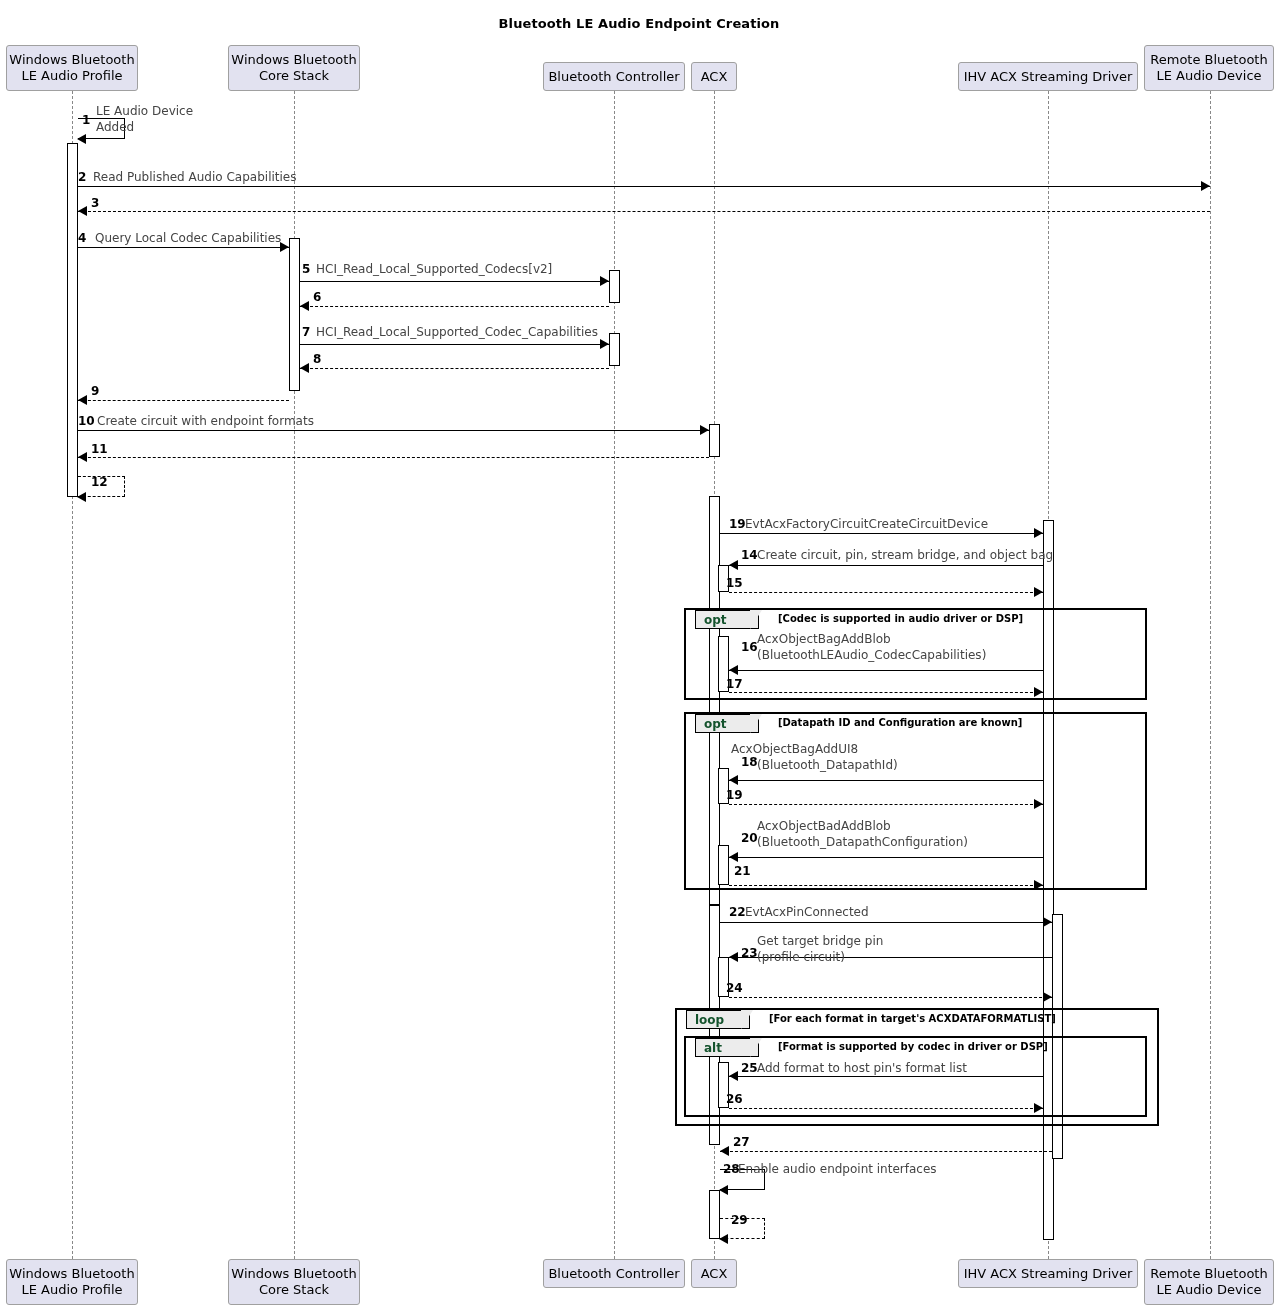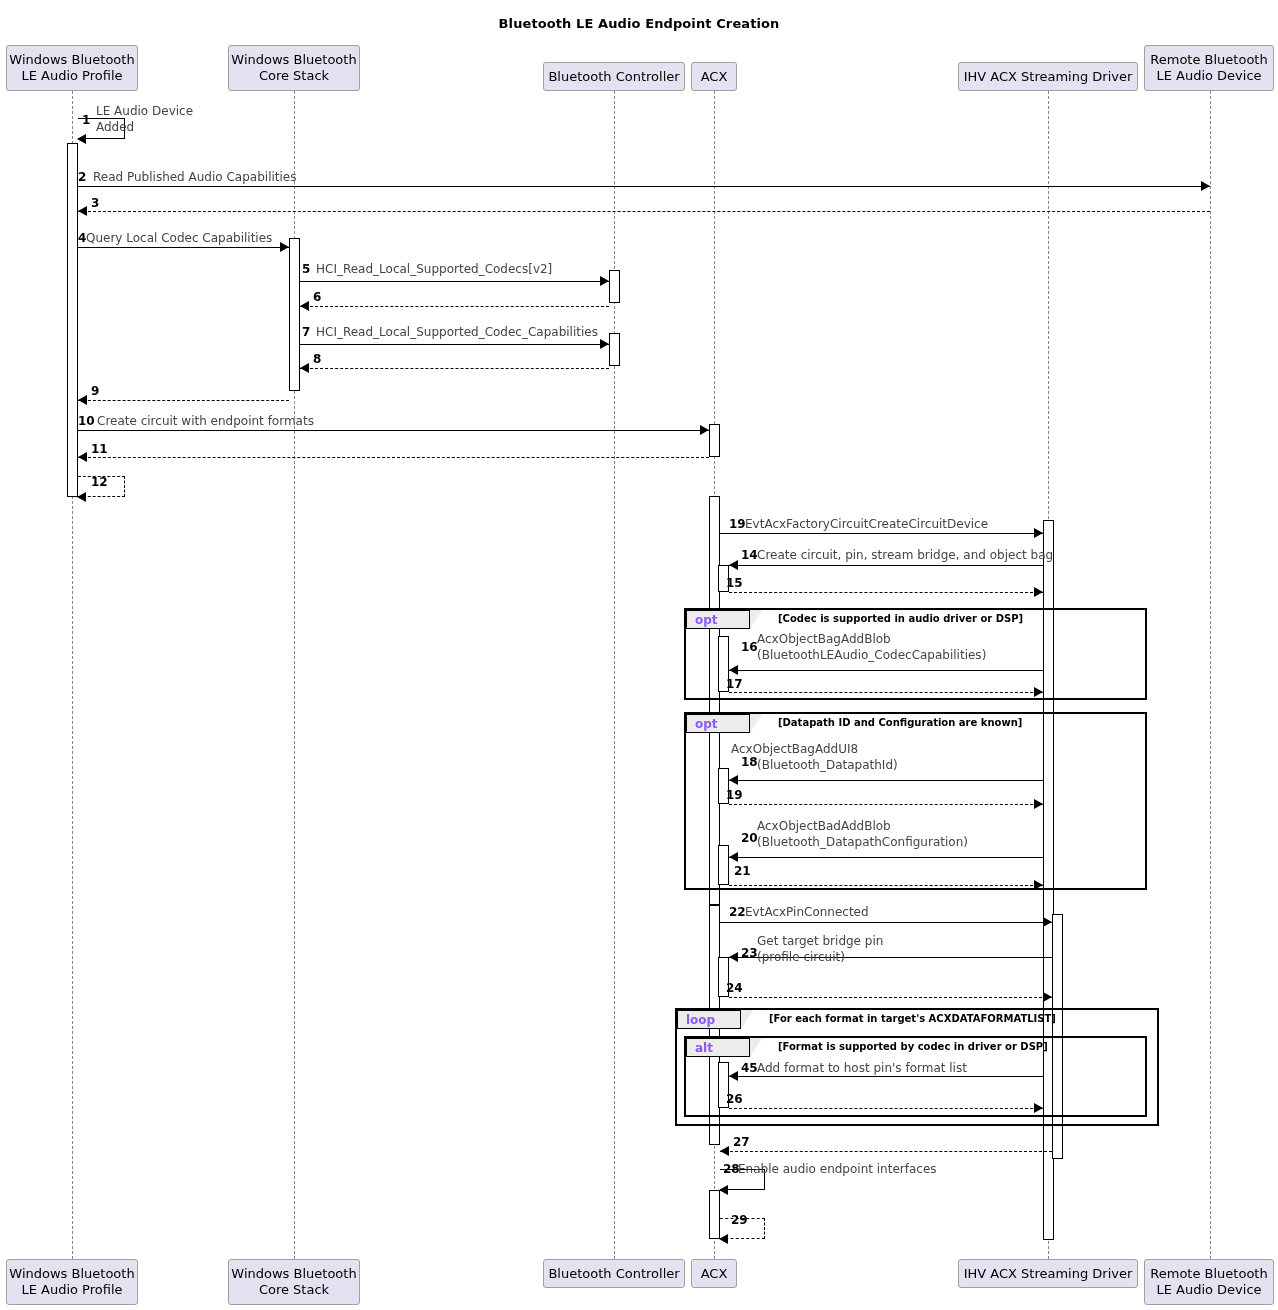--- a/index.html
+++ b/index.html
@@ -104,24 +104,25 @@
     border:2px solid #000;
     background:transparent;
   }
   .frag-tab{
     position:absolute;
     box-sizing:border-box;
     background:#ececec;
     border:1px solid #000;
     font-size:12px;
     font-weight:bold;
-    color:#8b5cf6;
+    color:#14532d;
     padding:1px 8px 1px 8px;
     height:19px;
     line-height:17px;
+    margin-left:9px;
   }
   .frag-tab-corner{
     position:absolute;
     width:0;height:0;
     border-top:19px solid #ececec;
     border-right:12px solid transparent;
   }
   .frag-guard{
     position:absolute;
     font-size:10px;
@@ -210,21 +211,21 @@
       <div class="msg-line" style="left: 78px; top: 186px; width: 1132px;"></div>
       <div class="arrow right" style="left: 1201px; top: 181px;"></div>
       <div class="msg-num" style="left: 78px; top: 170px;">2</div>
       <div class="msg-label" style="left: 93px; top: 170px;">Read Published Audio Capabilities</div>
       <div class="msg-line dashed" style="left: 78px; top: 211px; width: 1132px;"></div>
       <div class="arrow left" style="left: 78px; top: 206px;"></div>
       <div class="msg-num" style="left: 91px; top: 196px;">3</div>
       <div class="msg-line" style="left: 78px; top: 247px; width: 211px;"></div>
       <div class="arrow right" style="left: 280px; top: 242px;"></div>
       <div class="msg-num" style="left: 78px; top: 231px;">4</div>
-      <div class="msg-label" style="left: 86px; top: 231px;">Query Local Codec Capabilities</div>
+      <div class="msg-label" style="left: 95px; top: 231px;">Query Local Codec Capabilities</div>
       <div class="msg-line" style="left: 300px; top: 281px; width: 309px;"></div>
       <div class="arrow right" style="left: 600px; top: 276px;"></div>
       <div class="msg-num" style="left: 302px; top: 262px;">5</div>
       <div class="msg-label" style="left: 316px; top: 262px;">HCI_Read_Local_Supported_Codecs[v2]</div>
       <div class="msg-line dashed" style="left: 300px; top: 306px; width: 309px;"></div>
       <div class="arrow left" style="left: 300px; top: 301px;"></div>
       <div class="msg-num" style="left: 313px; top: 290px;">6</div>
       <div class="msg-line" style="left: 300px; top: 344px; width: 309px;"></div>
       <div class="arrow right" style="left: 600px; top: 339px;"></div>
       <div class="msg-num" style="left: 302px; top: 325px;">7</div>
@@ -287,21 +288,21 @@
       <div class="msg-line" style="left: 729px; top: 957px; width: 323px;"></div>
       <div class="arrow left" style="left: 729px; top: 952px;"></div>
       <div class="msg-num" style="left: 741px; top: 946px;">23</div>
       <div class="msg-label" style="left: 757px; top: 934px;">Get target bridge pin</div>
       <div class="msg-label" style="left: 757px; top: 950px;">(profile circuit)</div>
       <div class="msg-line dashed" style="left: 729px; top: 997px; width: 323px;"></div>
       <div class="arrow right" style="left: 1043px; top: 992px;"></div>
       <div class="msg-num" style="left: 726px; top: 981px;">24</div>
       <div class="msg-line" style="left: 729px; top: 1076px; width: 314px;"></div>
       <div class="arrow left" style="left: 729px; top: 1071px;"></div>
-      <div class="msg-num" style="left: 741px; top: 1061px;">45</div>
+      <div class="msg-num" style="left: 741px; top: 1061px;">25</div>
       <div class="msg-label" style="left: 757px; top: 1061px;">Add format to host pin's format list</div>
       <div class="msg-line dashed" style="left: 729px; top: 1108px; width: 314px;"></div>
       <div class="arrow right" style="left: 1034px; top: 1103px;"></div>
       <div class="msg-num" style="left: 726px; top: 1092px;">26</div>
       <div class="msg-line dashed" style="left: 720px; top: 1151px; width: 332px;"></div>
       <div class="arrow left" style="left: 720px; top: 1146px;"></div>
       <div class="msg-num" style="left: 733px; top: 1135px;">27</div>
       <div class="selfmsg" style="left: 720px; top: 1169px; width: 45px; height: 21px;"></div>
       <div class="arrow left" style="left: 719px; top: 1185px;"></div>
       <div class="msg-num" style="left: 723px; top: 1162px;">28</div>

